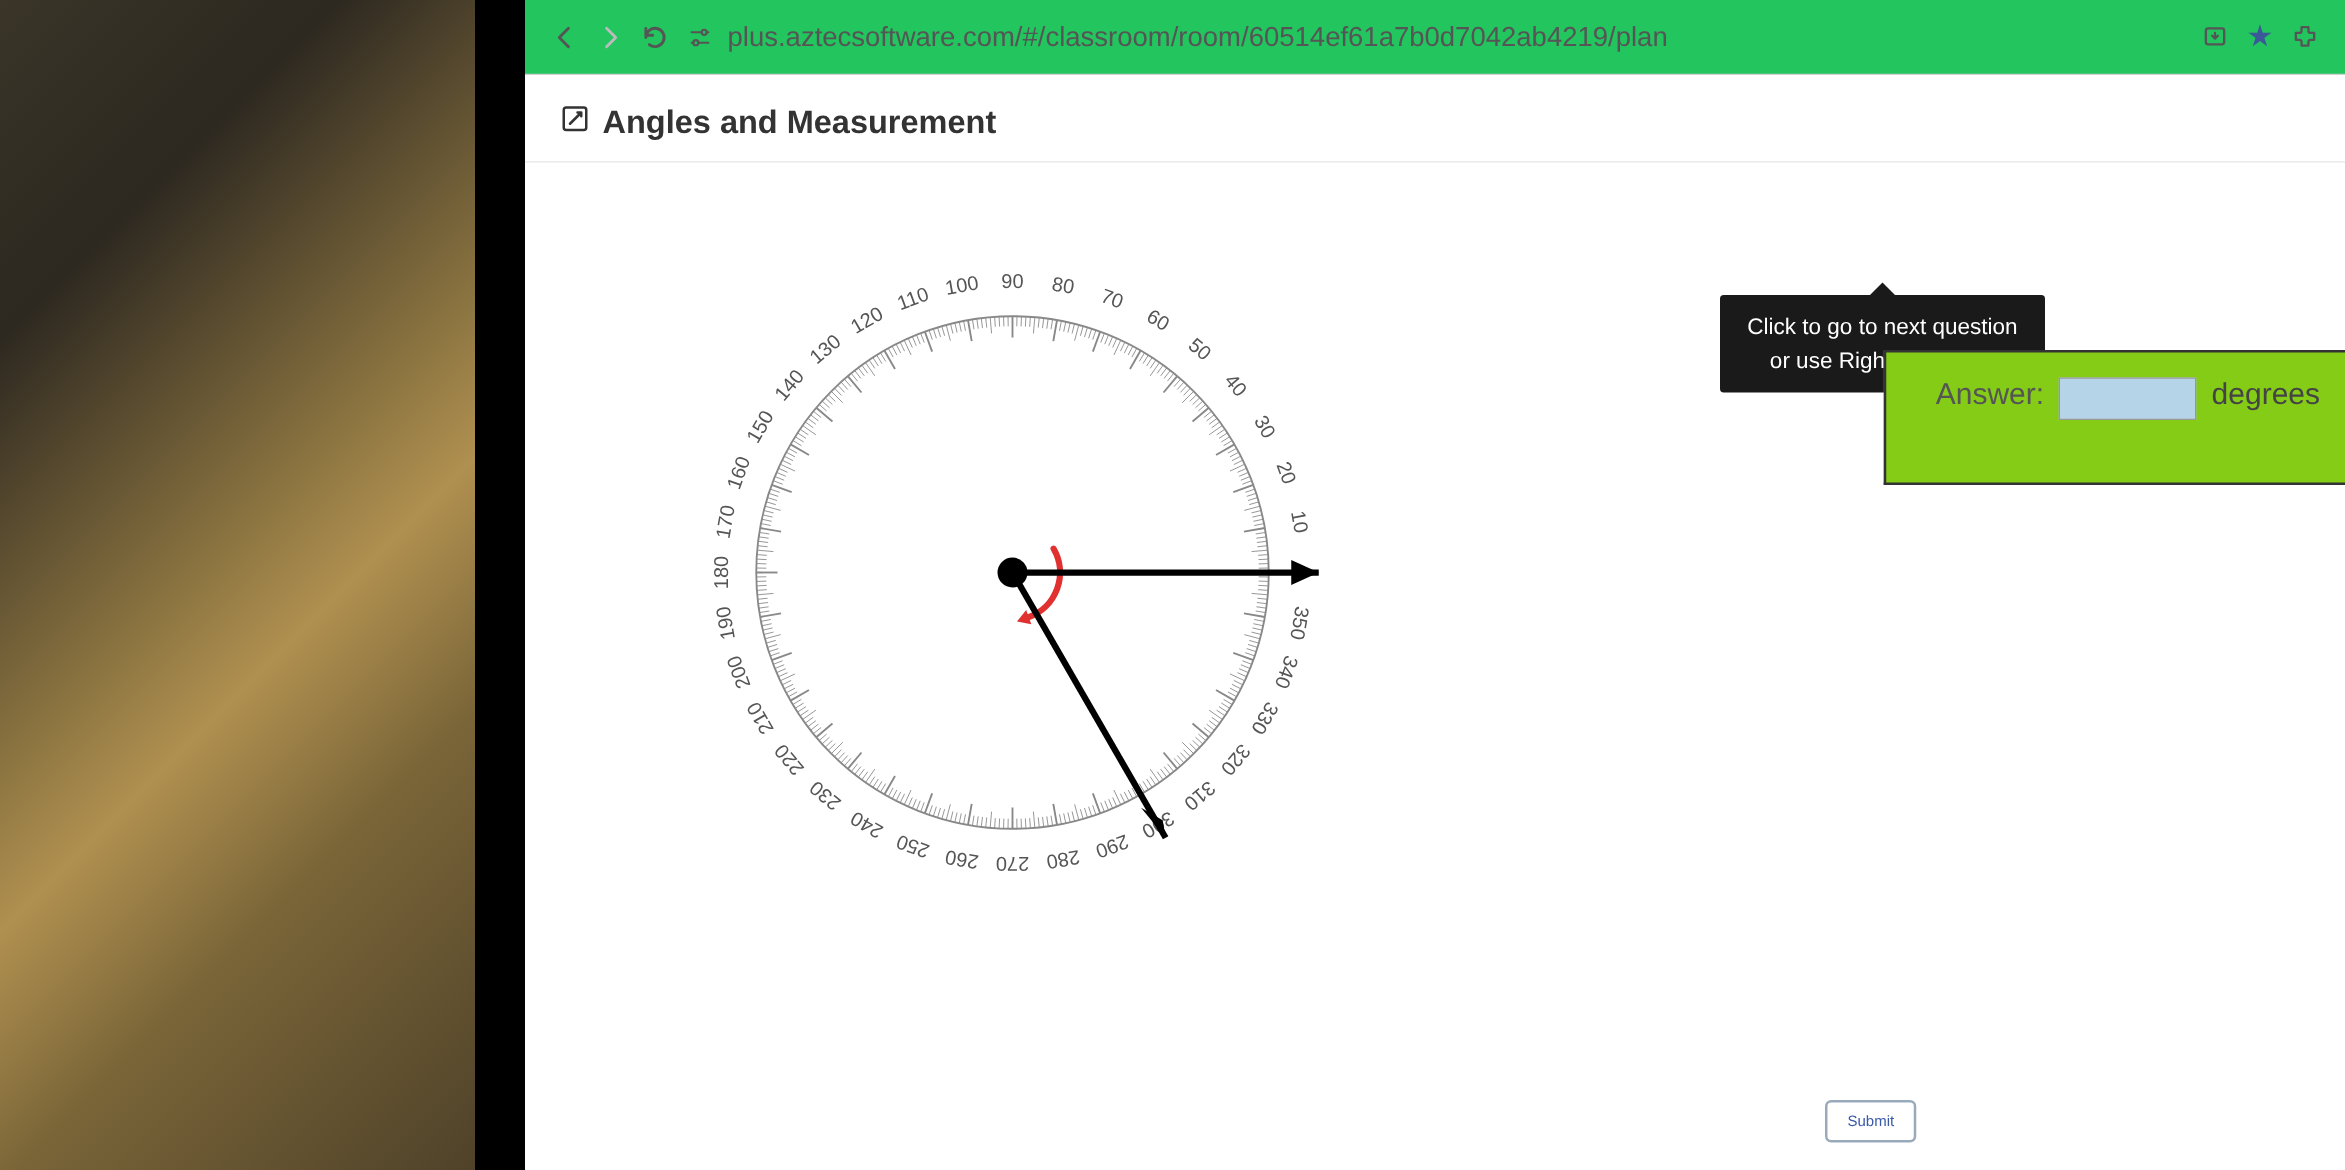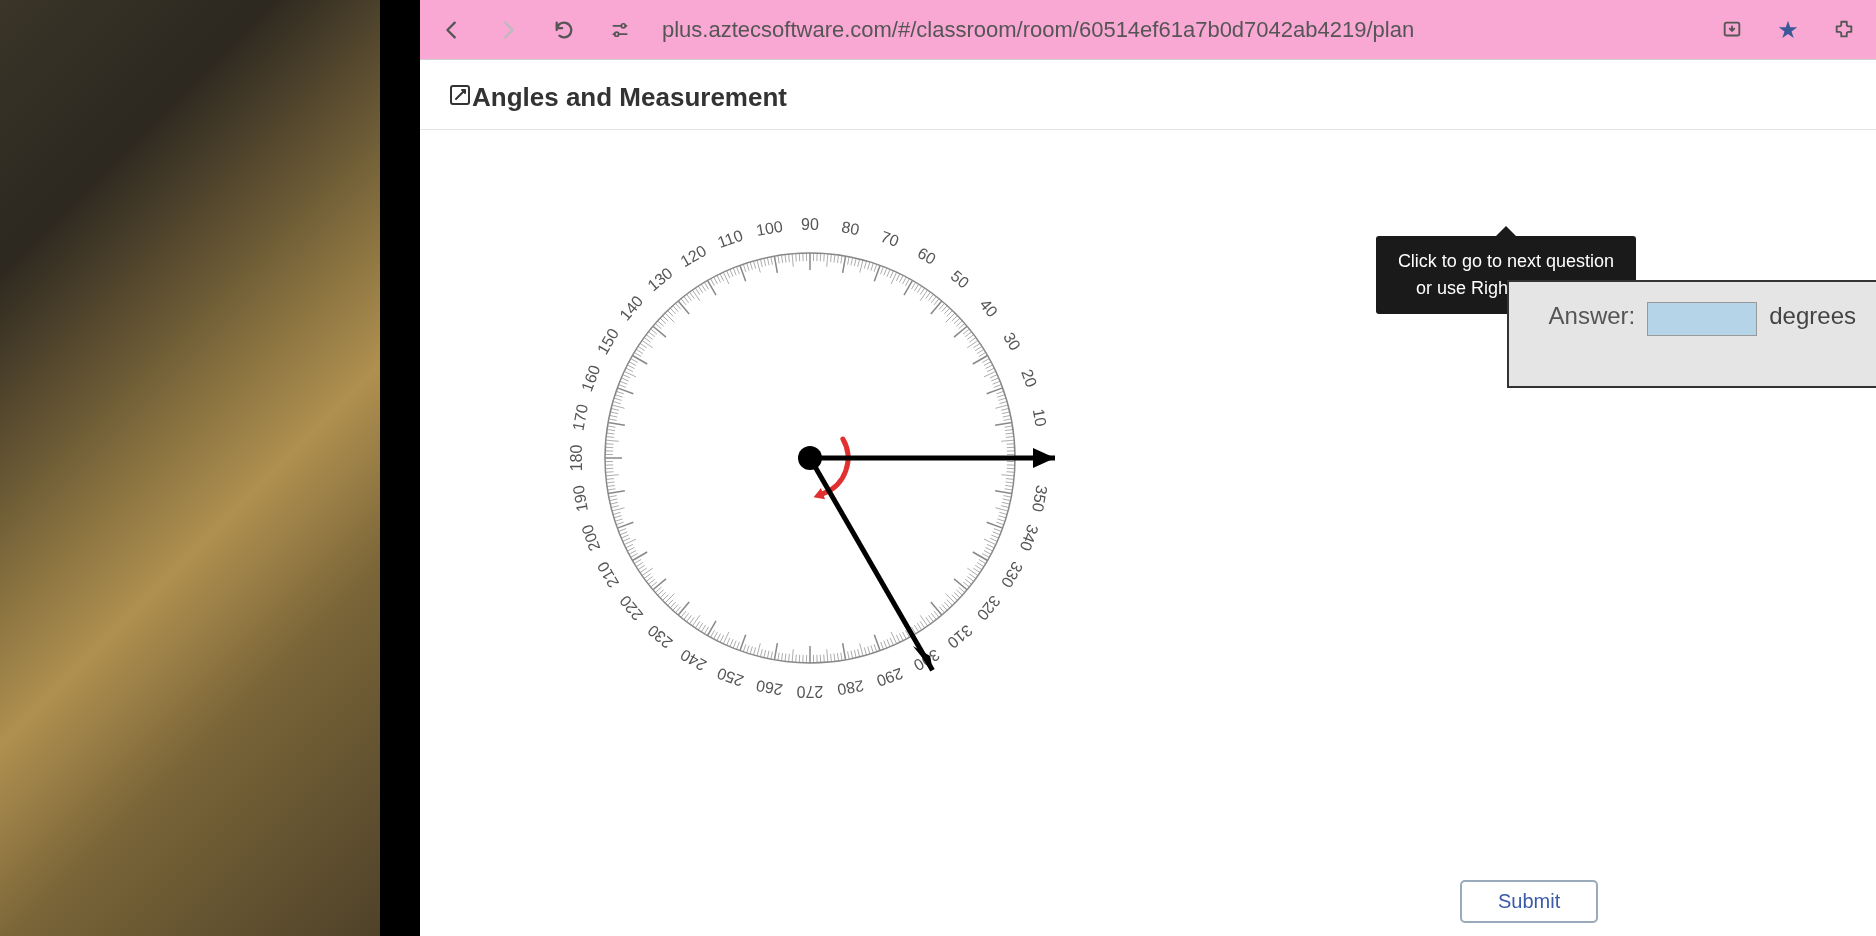--- a/index.html
+++ b/index.html
@@ -25,23 +25,23 @@
   }
   .screen {
     position: absolute;
     left: 420px; top: 0; right: 0; bottom: 0;
     background: #fff;
   }
   .browser-bar {
     height: 60px;
     display: flex;
     align-items: center;
-    gap: 28px;
+    gap: 8px;
     padding: 0 18px;
-    background: #f9a8d4;
+    background: #22c55e;
     border-bottom: 1px solid #d0d0d0;
   }
   .nav-btn {
     width: 28px; height: 28px;
     display: flex; align-items: center; justify-content: center;
     color: #555;
     font-size: 22px;
     cursor: pointer;
   }
   .nav-btn.disabled { color: #bbb; }
@@ -66,21 +66,21 @@
   }
   .install-icon svg { width: 22px; height: 22px; }
   .star { color: #3b5998; font-size: 24px; }
   .ext { font-size: 22px; color: #555; }
 
   .page-header {
     padding: 22px 28px 16px 28px;
     border-bottom: 1px solid #e5e5e5;
     display: flex;
     align-items: center;
-    gap: 0;
+    gap: 10px;
   }
   .page-header .logo-icon {
     font-size: 22px;
     color: #333;
   }
   .page-title {
     font-size: 26px;
     font-weight: 600;
     color: #333;
   }
@@ -138,21 +138,21 @@
   .answer-panel {
     position: absolute;
     right: 0;
     top: 280px;
     border: 2px solid #333;
     border-right: none;
     padding: 20px 20px 50px 40px;
     display: flex;
     align-items: flex-start;
     gap: 12px;
-    background: #e5e5e5;
+    background: #84cc16;
   }
   .answer-label {
     font-size: 24px;
     color: #555;
   }
   .answer-input {
     width: 110px;
     height: 34px;
     background: #b5d4e8;
     border: 1px solid #999;
@@ -161,22 +161,22 @@
   }
   .answer-unit {
     font-size: 24px;
     color: #444;
   }
 
   .submit-btn {
     position: absolute;
     left: 1040px;
     top: 880px;
-    padding: 8px 36px;
-    font-size: 20px;
+    padding: 8px 16px;
+    font-size: 12px;
     color: #3a5aa8;
     background: #fff;
     border: 2px solid #9ab;
     border-radius: 5px;
     cursor: pointer;
   }
 </style>
 </head>
 <body>
 

